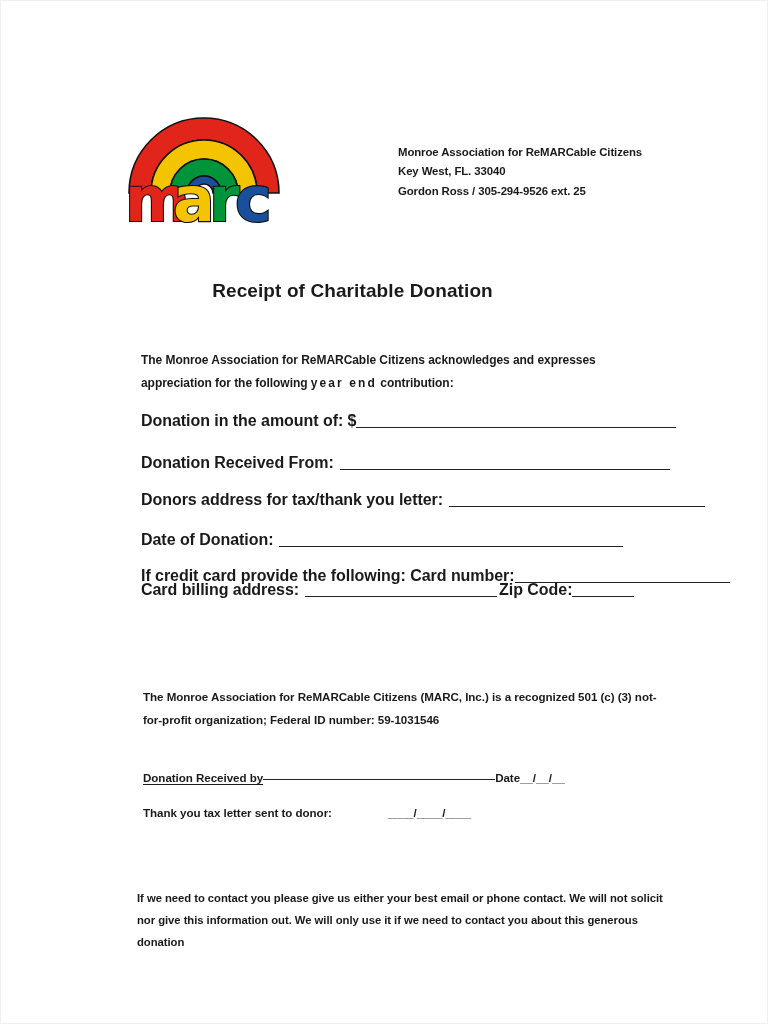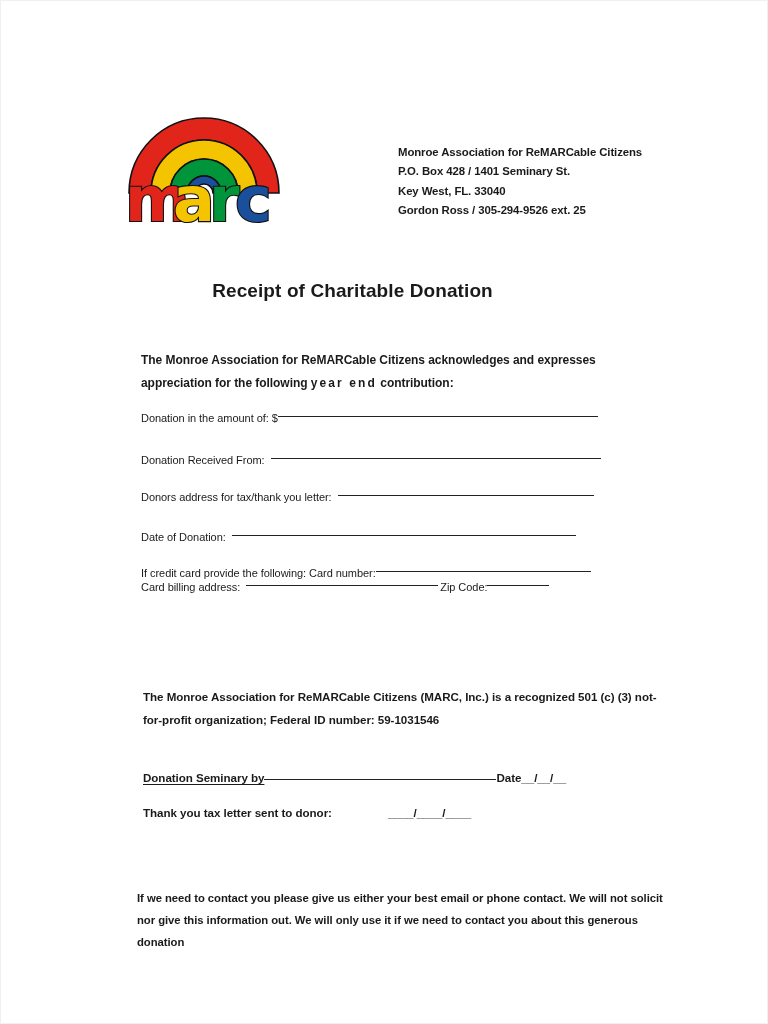--- a/index.html
+++ b/index.html
@@ -82,26 +82,26 @@
     font-size: 12px;
     font-weight: bold;
     line-height: 23px;
     letter-spacing: -0.05px;
   }
   .spaced { letter-spacing: 2.1px; }
 
   
   .field {
     position: absolute;
-    font-size: 11px;
-    font-weight: normal;
+    font-size: 16px;
+    font-weight: bold;
     letter-spacing: -0.05px;
     white-space: nowrap;
     display: flex;
-    align-items: center;
+    align-items: flex-end;
   }
   .field .lbl { flex: none; }
   .rule {
     display: inline-block;
     border-bottom: 1.3px solid #222;
     height: 1px;
     position: relative;
     top: -2px;
   }
 
@@ -181,21 +181,20 @@
             <text x="2" y="140" fill="#e1251b">m</text>
             <text x="50" y="140" fill="#f5c400">a</text>
             <text x="86" y="140" fill="#00953b">r</text>
             <text x="112" y="140" fill="#1a4f9c">c</text>
           </g>
         </svg>
       </div>
 
       <div class="org-block">
         <div class="org-line">Monroe Association for ReMARCable Citizens</div>
-        <div class="org-line">P.O. Box 428 / 1401 Seminary St.</div>
         <div class="org-line">Key West, FL. 33040</div>
         <div class="org-line">Gordon Ross / 305-294-9526 ext. 25</div>
       </div>
     </div>
 
     <div class="doc-title">Receipt of Charitable Donation</div>
 
     <div class="intro">
       <span>The Monroe Association for ReMARCable Citizens acknowledges and expresses appreciation for the following </span><span class="spaced">year end</span><span> contribution:</span>
     </div>
@@ -229,21 +228,21 @@
       <span class="lbl">Card billing address:</span>
       <span class="rule" style="width:192px; margin-left:6px"></span>
       <span class="lbl" style="margin-left:2px">Zip Code:</span>
       <span class="rule" style="width:62px"></span>
     </div>
 
 
     <div class="legal">The Monroe Association for ReMARCable Citizens (MARC, Inc.) is a recognized 501 (c) (3) not-for-profit organization; Federal ID number: 59-1031546</div>
 
     <div class="f-received">
-      <span class="lbl underlined">Donation Seminary by</span>
+      <span class="lbl underlined">Donation Received by</span>
       <span class="rule" style="width:232px"></span>
       <span class="lbl">Date</span>
       <span class="lbl">__/__/__</span>
     </div>
 
     <div class="f-thanks">
       <span class="lbl">Thank you tax letter sent to donor:</span>
       <span class="lbl" style="margin-left:8px">____/____/____</span>
     </div>
 

